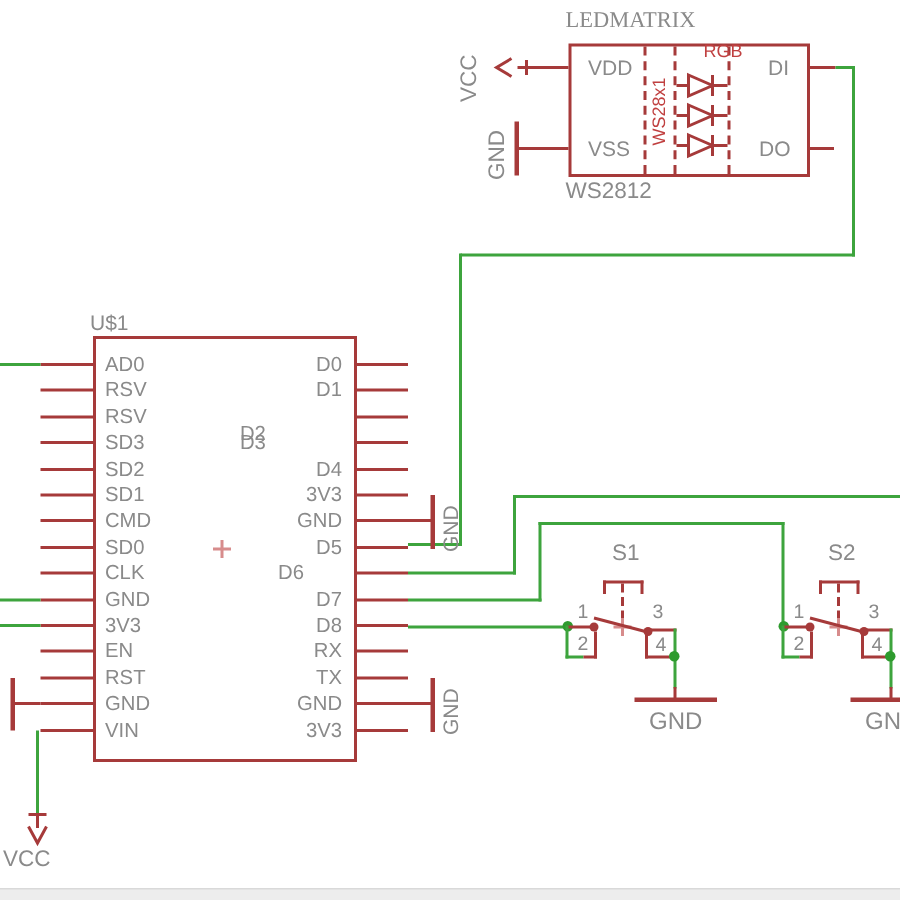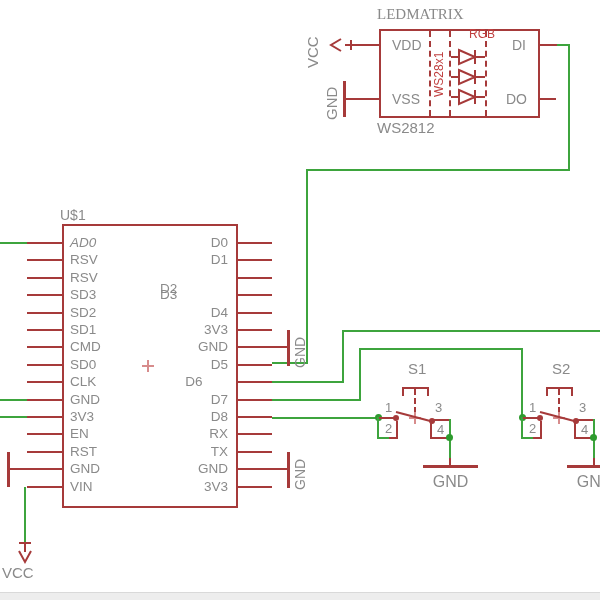--- a/index.html
+++ b/index.html
@@ -102,21 +102,21 @@
   <div class="rh" style="left:237px;top:346px;width:51px;"></div>
   <div class="rh" style="left:237px;top:364px;width:35px;"></div>
   <div class="rh" style="left:237px;top:381px;width:35px;"></div>
   <div class="rh" style="left:237px;top:399px;width:35px;"></div>
   <div class="rh" style="left:237px;top:416px;width:35px;"></div>
   <div class="rh" style="left:237px;top:433px;width:35px;"></div>
   <div class="rh" style="left:237px;top:451px;width:35px;"></div>
   <div class="rh" style="left:237px;top:468px;width:51px;"></div>
   <div class="rh" style="left:237px;top:486px;width:35px;"></div>
 
-  <div class="glabel" style="left:70px;top:236px;font-style:italic;">AD0</div>
+  <div class="glabel" style="left:70px;top:236px;">AD0</div>
   <div class="glabel" style="left:70px;top:253px;">RSV</div>
   <div class="glabel" style="left:70px;top:271px;">RSV</div>
   <div class="glabel" style="left:70px;top:288px;">SD3</div>
   <div class="glabel" style="left:70px;top:306px;">SD2</div>
   <div class="glabel" style="left:70px;top:323px;">SD1</div>
   <div class="glabel" style="left:70px;top:340px;">CMD</div>
   <div class="glabel" style="left:70px;top:358px;">SD0</div>
   <div class="glabel" style="left:70px;top:375px;">CLK</div>
   <div class="glabel" style="left:70px;top:393px;">GND</div>
   <div class="glabel" style="left:70px;top:410px;">3V3</div>

